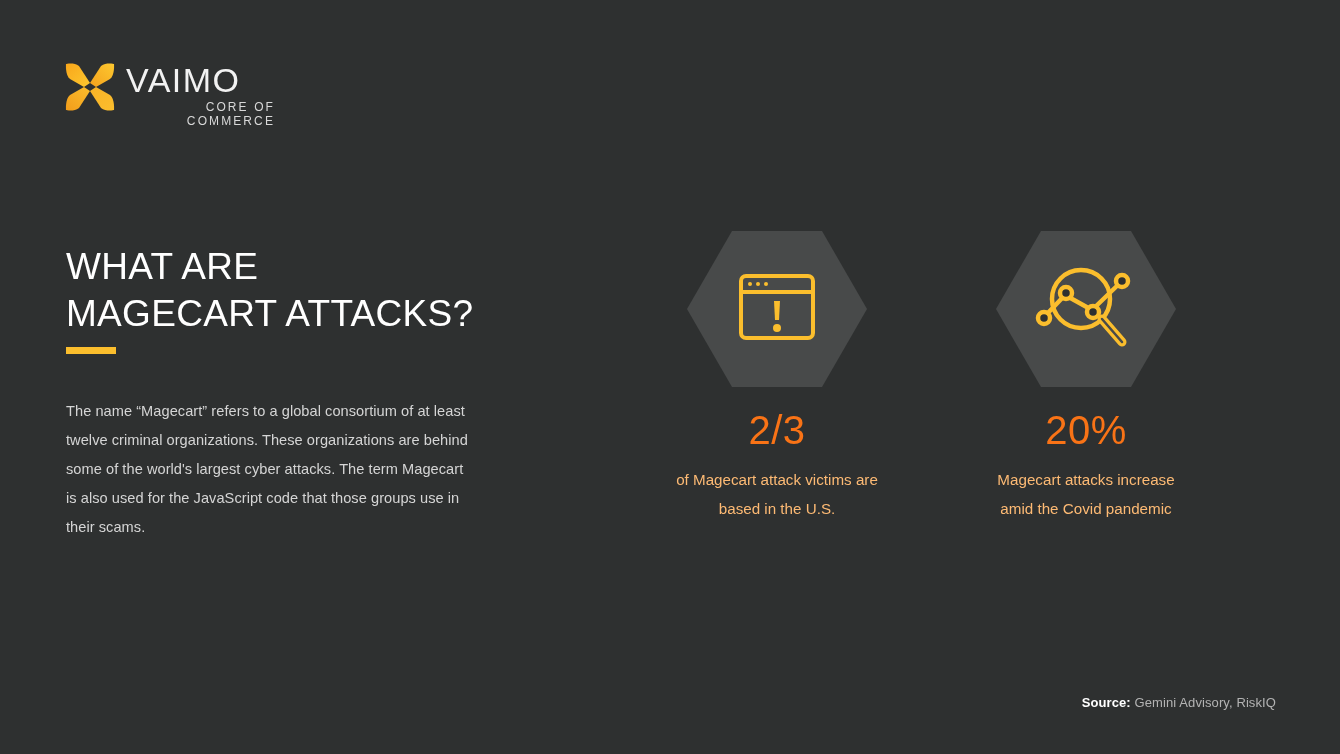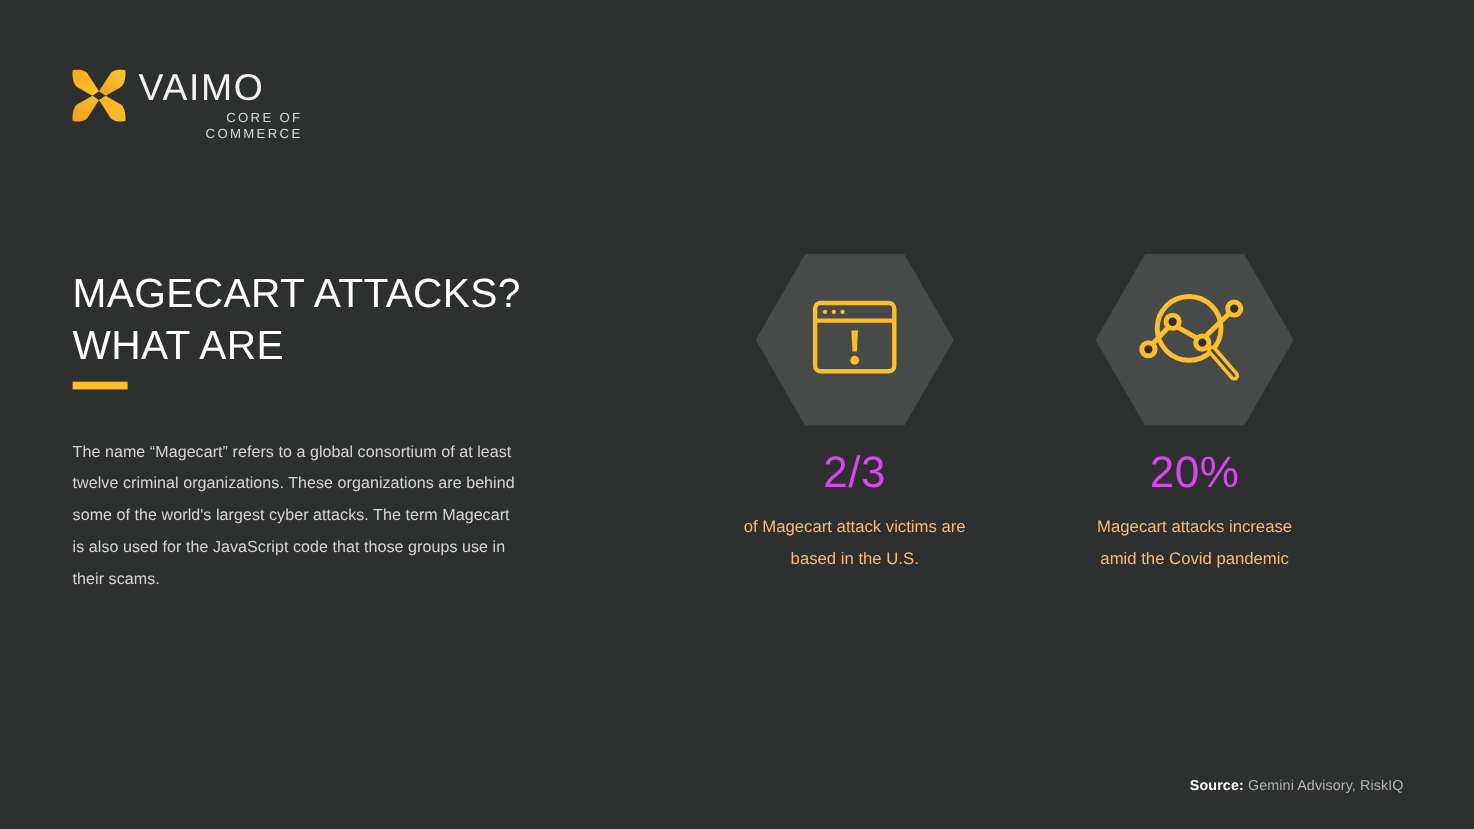--- a/index.html
+++ b/index.html
@@ -126,39 +126,39 @@
   }
   .hex-icon {
     position: absolute;
     left: 50%;
     top: 50%;
     transform: translate(-50%, -50%);
   }
 
   .stat-value {
     margin-top: 21px;
-    color: #d946ef;
+    color: #f97316;
     font-size: 40px;
     font-weight: 400;
     letter-spacing: 0.5px;
     line-height: 44px;
   }
   .stat-label {
     margin-top: 13px;
     color: #fdba74;
     font-size: 15.2px;
     line-height: 29px;
     font-weight: 400;
   }
 
   
   .source {
     position: absolute;
     right: 64px;
-    bottom: 33px;
+    bottom: 44px;
     font-size: 13px;
     color: #b3b3b3;
     letter-spacing: 0.1px;
   }
   .source b {
     color: #ffffff;
     font-weight: 700;
   }
 </style>
 </head>
@@ -193,22 +193,22 @@
         <path d="M50 49 C50 49 42 51 37 47 L26 30 L32 26 L46 34 C51 38 50 49 50 49 Z" fill="url(#gx4)"></path>
       </svg>
     </div>
     <div class="logo-word">
       <span class="logo-name">VAIMO</span>
       <span class="logo-tag">CORE OF COMMERCE</span>
     </div>
   </div>
 
   <div class="headline">
+    <span>WHAT ARE</span>
     <span>MAGECART ATTACKS?</span>
-    <span>WHAT ARE</span>
   </div>
 
   <div class="accent-bar"></div>
 
   <p class="body-copy">The name “Magecart” refers to a global consortium of at least twelve criminal organizations. These organizations are behind some of the world's largest cyber attacks. The term Magecart is also used for the JavaScript code that those groups use in their scams.</p>
 
   <div class="stats">
 
     <div class="stat stat-1">
       <div class="hex-wrap">

